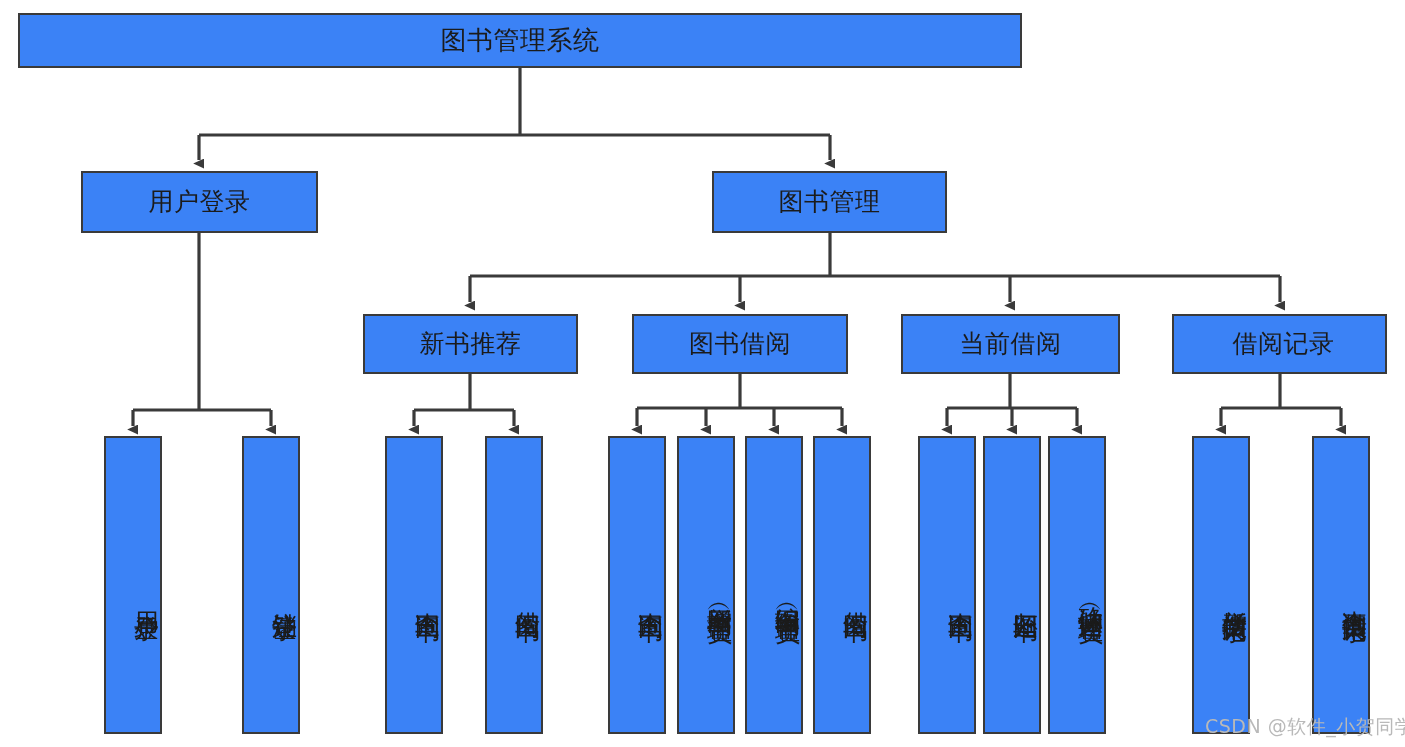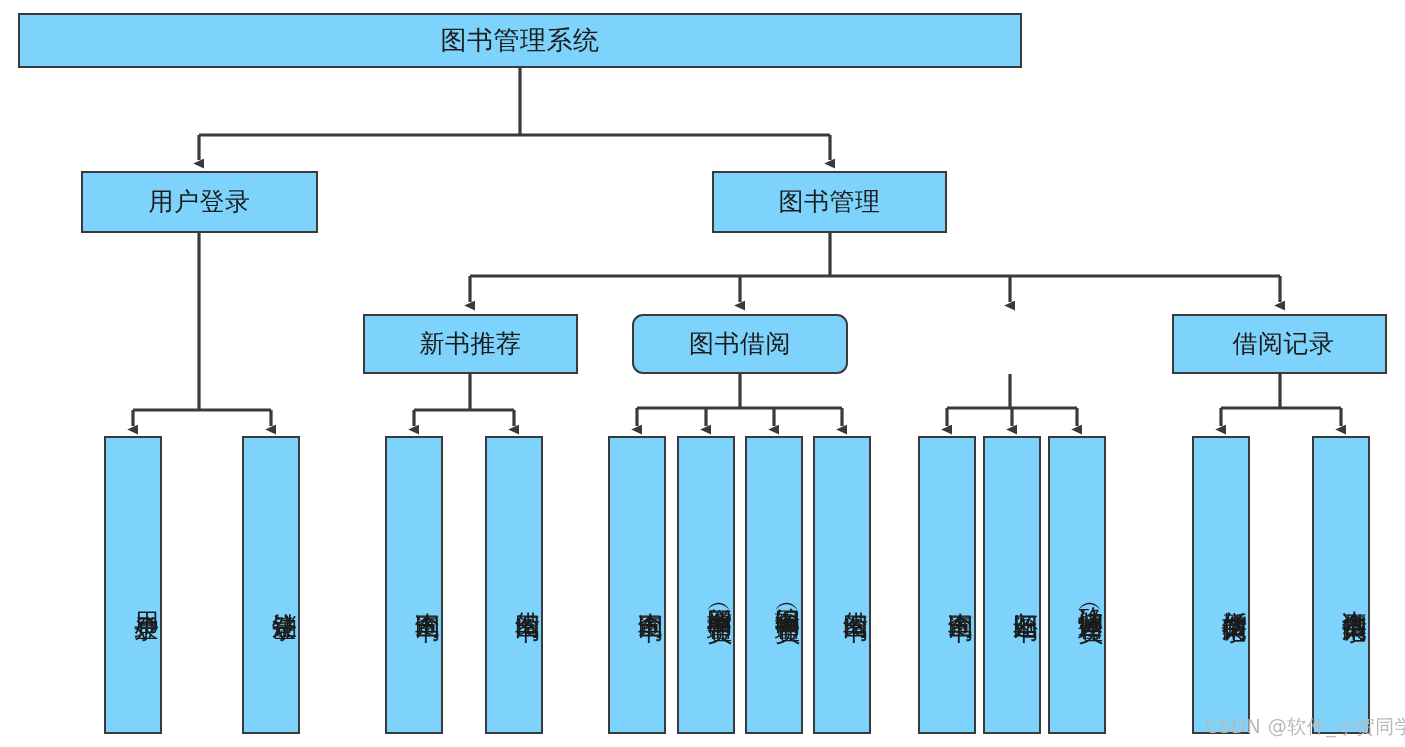--- a/index.html
+++ b/index.html
@@ -22,21 +22,21 @@
     left: 0;
     top: 0;
     width: 1405px;
     height: 747px;
     pointer-events: none;
   }
   .node {
     position: absolute;
     box-sizing: border-box;
     border: 2.5px solid #3a3a3a;
-    background: #7dd3fc;
+    background: #3b82f6;
     display: flex;
     align-items: center;
     justify-content: center;
     color: #1b1b1b;
   }
   .node.horiz {
     font-size: 25px;
     line-height: 1.1;
     letter-spacing: 0.5px;
   }
@@ -115,21 +115,22 @@
       <path d="M1341,408 L1341,426" marker-end="url(#arrow)"></path>
     </g>
   </svg>
 
   <div class="node horiz" id="root-node" style="left: 18px; top: 13px; width: 1004px; height: 55px;">图书管理系统</div>
 
   <div class="node horiz" style="left: 81px; top: 171px; width: 237px; height: 62px;">用户登录</div>
   <div class="node horiz" style="left: 363px; top: 314px; width: 215px; height: 60px;">新书推荐</div>
 
   <div class="node horiz" style="left: 712px; top: 171px; width: 235px; height: 62px;">图书管理</div>
-  <div class="node horiz" style="left: 632px; top: 314px; width: 216px; height: 60px; border-radius: 11px;">图书借阅</div>
+  <div class="node horiz" style="left: 632px; top: 314px; width: 216px; height: 60px;">图书借阅</div>
+  <div class="node horiz" style="left: 901px; top: 314px; width: 219px; height: 60px;">当前借阅</div>
   <div class="node horiz" style="left: 1172px; top: 314px; width: 215px; height: 60px; padding-left: 8px;">借阅记录</div>
 
   <div class="node vert" style="left: 104px; top: 436px; width: 58px; height: 298px;">用户登录</div>
   <div class="node vert" style="left: 242px; top: 436px; width: 58px; height: 298px;">注销登录</div>
   <div class="node vert" style="left: 385px; top: 436px; width: 58px; height: 298px;">查询图书</div>
   <div class="node vert" style="left: 485px; top: 436px; width: 58px; height: 298px;">借阅图书</div>
   <div class="node vert" style="left: 608px; top: 436px; width: 58px; height: 298px;">查询图书</div>
   <div class="node vert" style="left: 677px; top: 436px; width: 58px; height: 298px;">新增图书（管理员）</div>
   <div class="node vert" style="left: 745px; top: 436px; width: 58px; height: 298px;">编辑图书（管理员）</div>
   <div class="node vert" style="left: 813px; top: 436px; width: 58px; height: 298px;">借阅图书</div>

